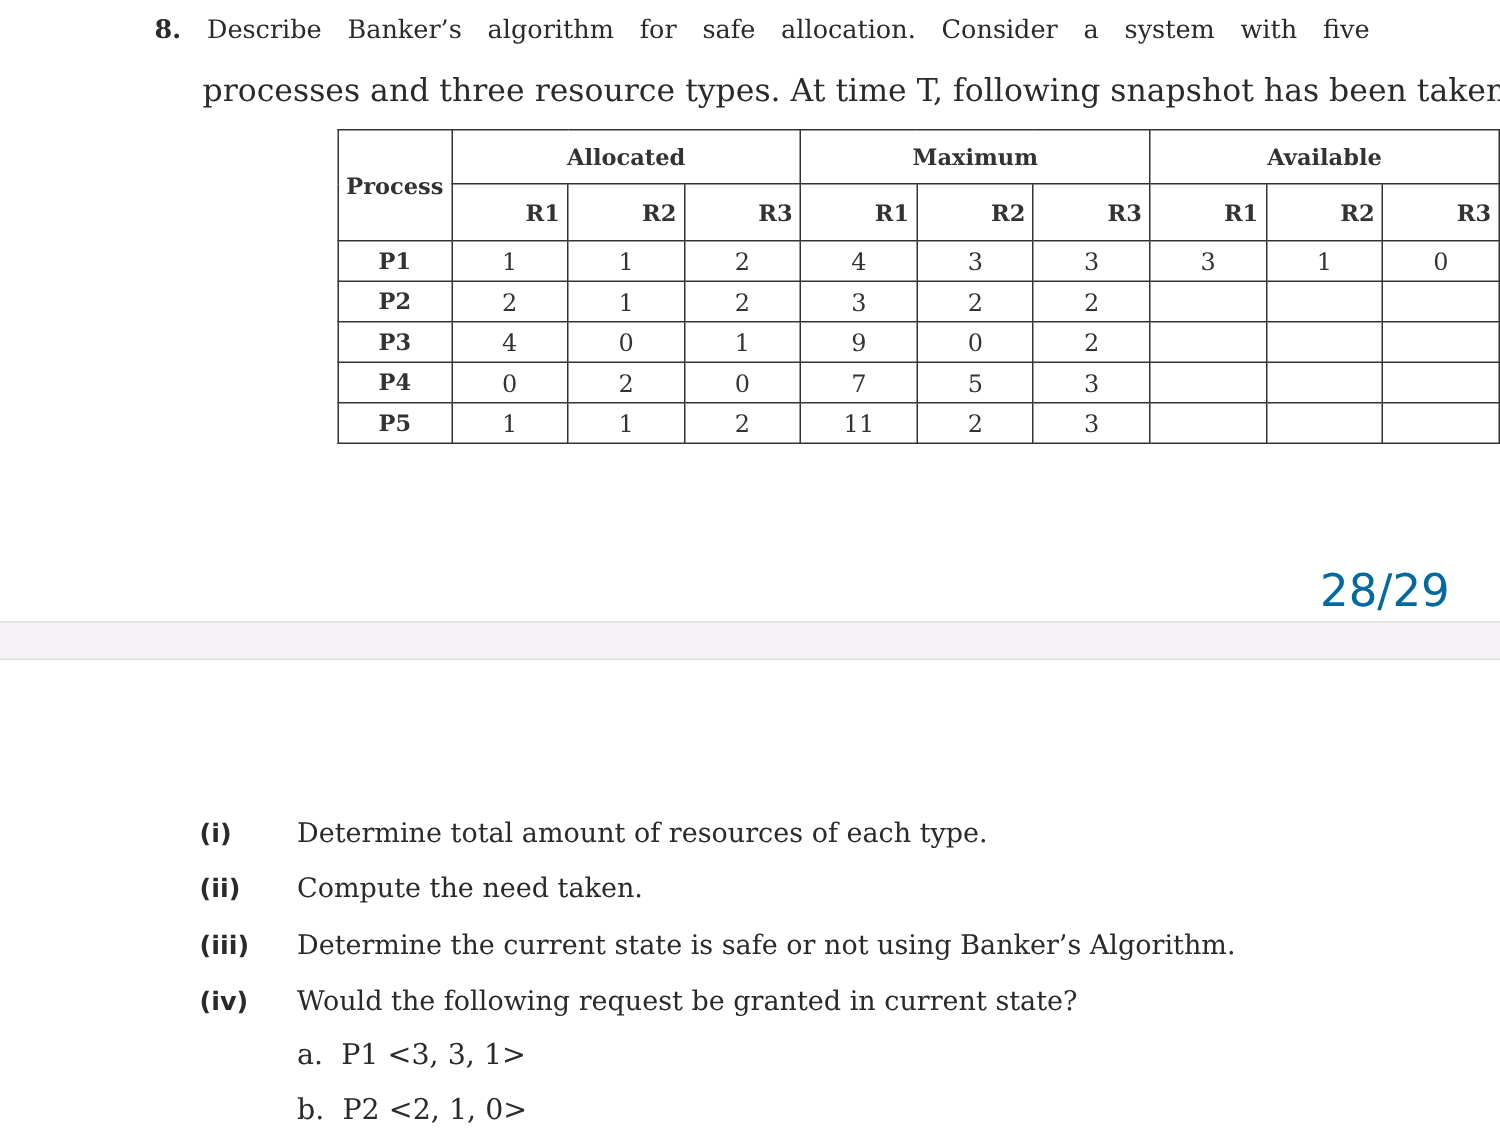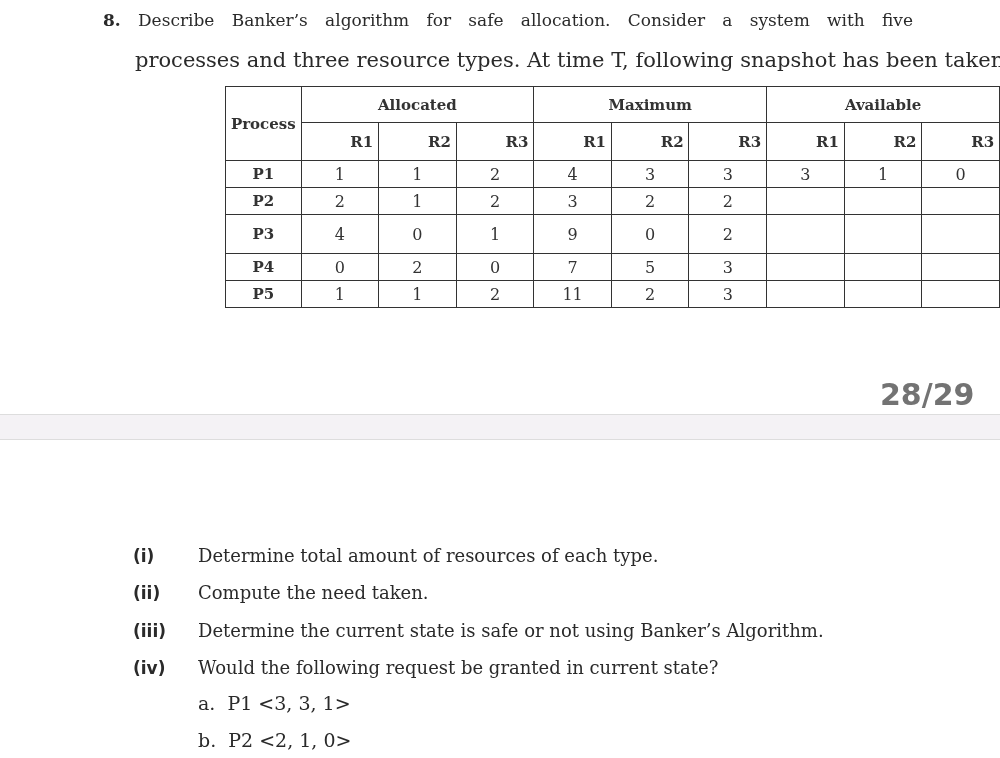--- a/index.html
+++ b/index.html
@@ -6,21 +6,21 @@
     body { width:1000px; height:758px; position:relative; background:#ffffff; overflow:hidden; color:#2a2a2a; }
     .serif { font-family: "DejaVu Serif", "Liberation Serif", serif; }
     #q-line1 { position:absolute; left:103px; top:6px; width:810px; font-size:17px; text-align:justify; text-align-last:justify; line-height:28px; }
     #q-line2 { position:absolute; left:135px; top:46px; font-size:21px; line-height:28px; white-space:nowrap; }
     .qnum { font-weight:bold; }
     table.snap { position:absolute; left:225px; top:86px; border-collapse:collapse; }
     table.snap td { border:1px solid #333; text-align:center; padding:0; font-size:16px; color:#333; }
     table.snap td.h { font-weight:bold; font-size:15px; }
     table.snap td.ph { width:94px; }
     table.snap td.c { width:52px;padding-left:44px; }
-    .pagenum { position:absolute; left:880px; top:377px; font-family:"DejaVu Sans", sans-serif; font-size:30px; color:#737373;font-weight:bold; }
+    .pagenum { position:absolute; left:880px; top:377px; font-family:"DejaVu Sans", sans-serif; font-size:30px; color:#0369a1; }
     .gap { position:absolute; left:0; top:414px; width:1000px; height:24px; background:#f4f2f5; border-top:1px solid #dddddd; border-bottom:1px solid #dddddd; }
     .part { position:absolute; left:133px; font-size:20px; line-height:24px; white-space:nowrap; }
     .part .lbl { display:inline-block; width:65px; font-family:"DejaVu Sans", sans-serif; font-weight:bold; font-size:17px; }
     .part .txt { font-family:"DejaVu Serif", serif; font-size:18px; }
     .sub { position:absolute; left:198px; font-family:"DejaVu Serif", serif; font-size:19px; white-space:nowrap;text-align:center; }
   </style>
 </head>
 <body>
 
 <div id="q-line1" class="serif"><span class="qnum">8.</span> <span>Describe Banker’s algorithm for safe allocation. Consider a system with five</span></div>
@@ -62,21 +62,21 @@
     <td>2</td>
     <td>1</td>
     <td>2</td>
     <td>3</td>
     <td>2</td>
     <td>2</td>
     <td></td>
     <td></td>
     <td></td>
   </tr>
-  <tr style="height:39px">
+  <tr style="height:27px">
     <td class="h">P3</td>
     <td>4</td>
     <td>0</td>
     <td>1</td>
     <td>9</td>
     <td>0</td>
     <td>2</td>
     <td></td>
     <td></td>
     <td></td>

